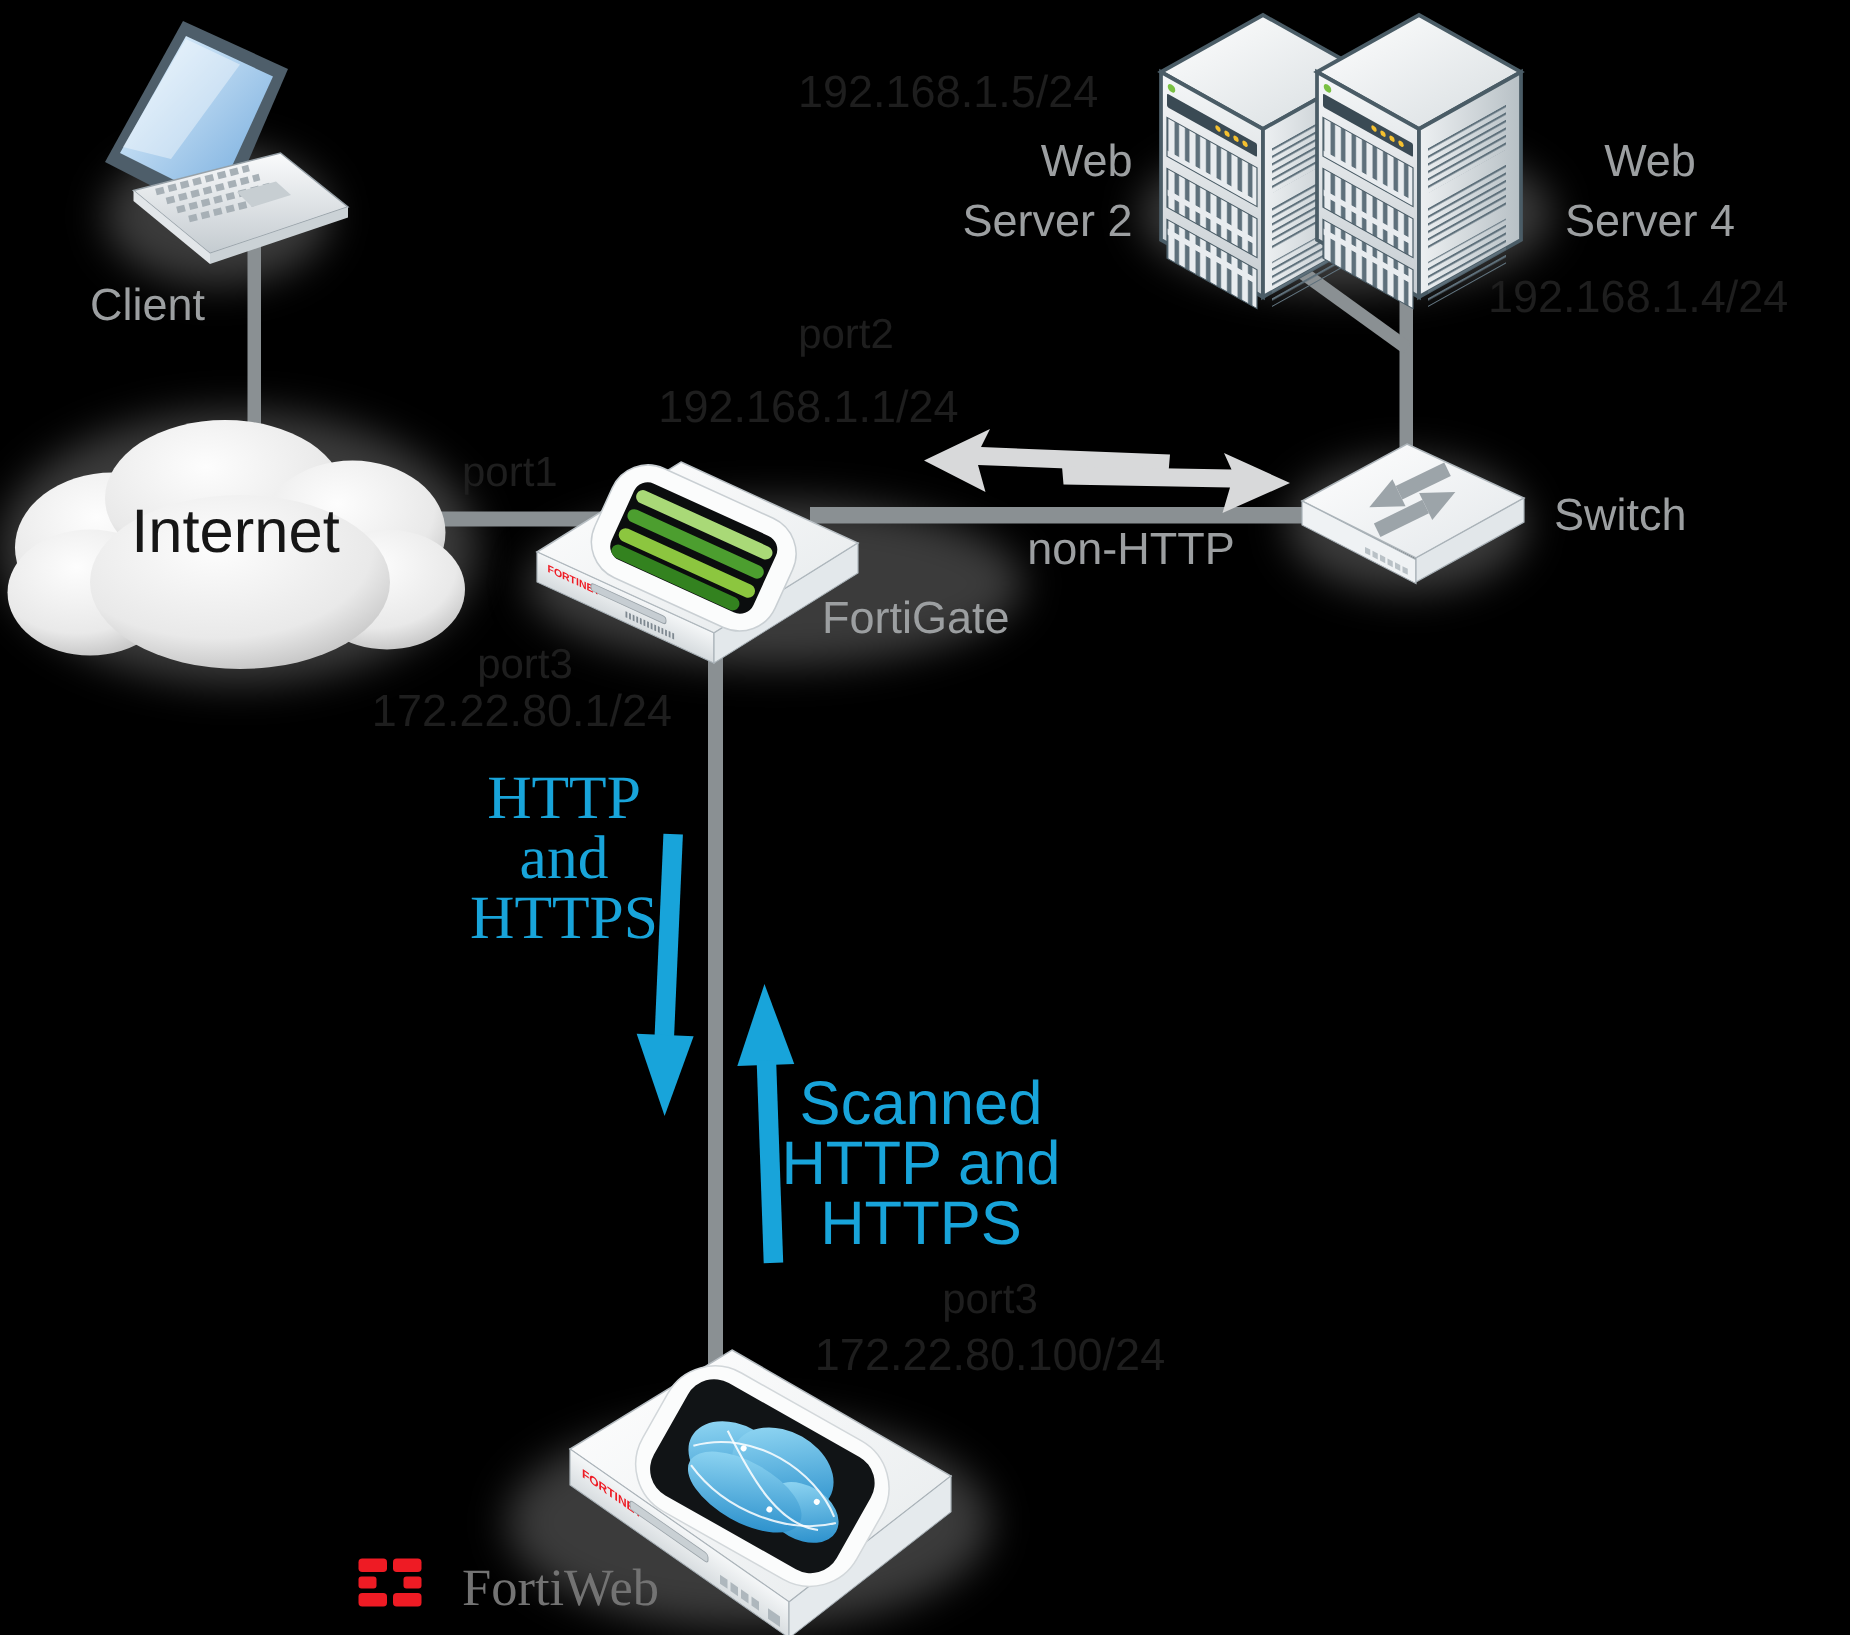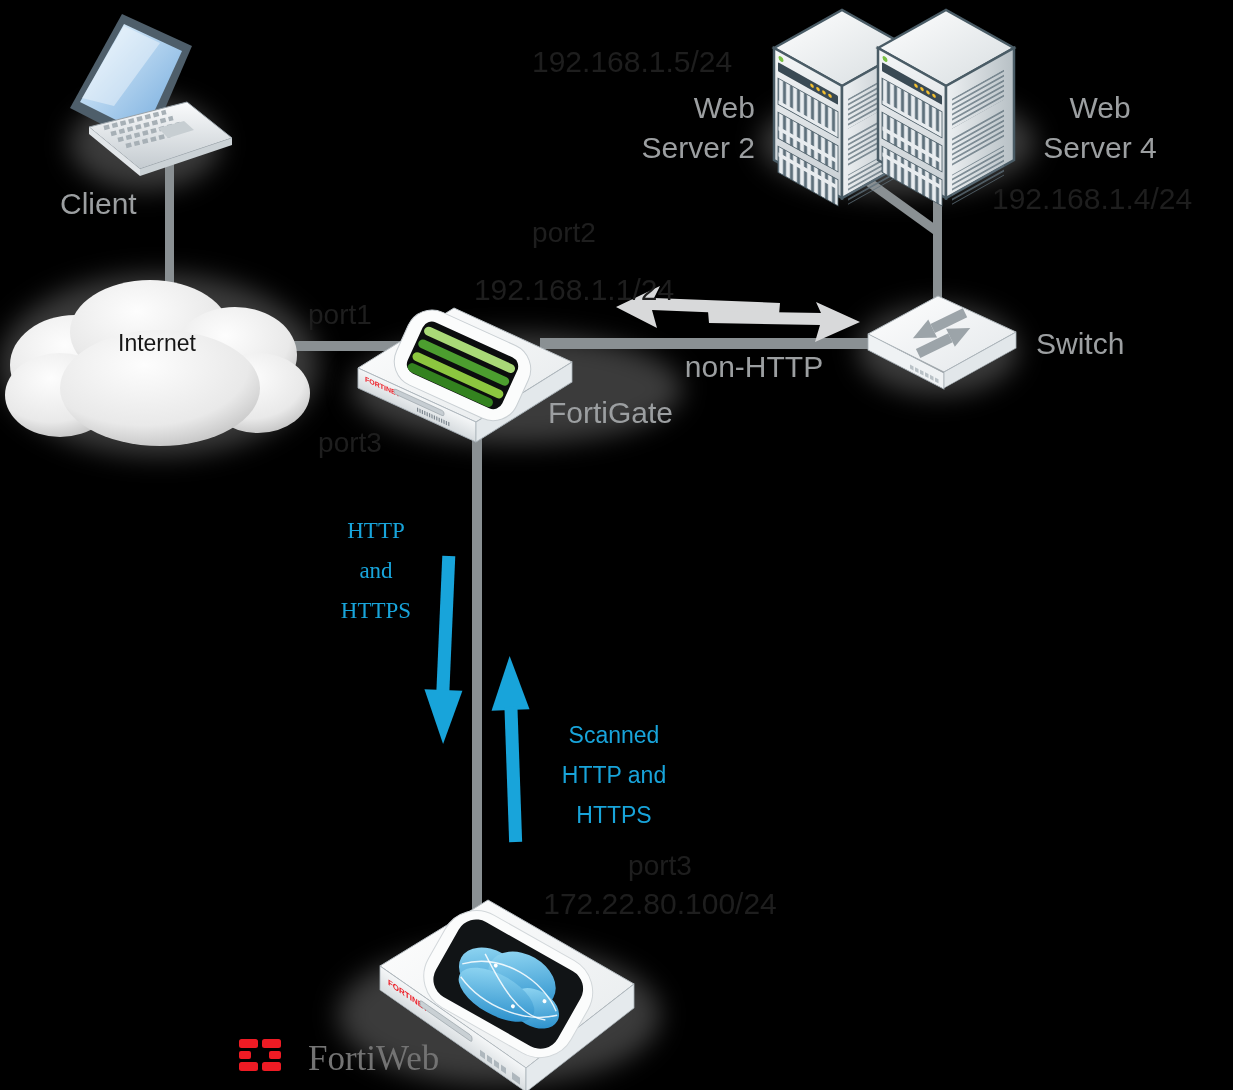--- a/index.html
+++ b/index.html
@@ -8,21 +8,21 @@
   .shadow-blob{position:absolute;border-radius:50%;background:rgba(118,118,118,.5);filter:blur(13px);}
   .link{position:absolute;background:var(--line-gray);}
   .lbl{position:absolute;white-space:nowrap;line-height:1.2;}
   .dark{color:var(--label-dark);text-align:right;}
   .gray{color:var(--label-gray);}
   .blue{color:var(--accent-blue);}
   .ctr{transform:translateX(-50%);text-align:center;}
   .rt{text-align:right;}
   .f28{font-size:28px;}
   .f30{font-size:30px;}
-  .f33{font-size:23px;}
+  .f33{font-size:41px;}
   .f35{font-size:35px;}
   .lines40 div{line-height:40px;}
   svg{position:absolute;overflow:visible;}
   #defs-holder{position:absolute;width:0;height:0;overflow:hidden;}
 </style>
 </head>
 <body>
 
 <div id="stage">
 
@@ -288,39 +288,40 @@
       <rect x="33" y="15" width="12" height="8" rx="2"></rect>
       <rect x="3" y="26" width="19" height="9" rx="2.5"></rect>
       <rect x="26" y="26" width="19" height="9" rx="2.5"></rect>
     </g>
   </svg>
 
   <div class="lbl gray f30" style="left:60px;top:186px;">Client</div>
   <div class="lbl f33 ctr" style="left:157px;top:330px;color:#161616;">Internet</div>
 
   <div class="lbl dark f28" style="left:308px;top:298px;">port1</div>
-  <div class="lbl dark f28 ctr" style="left:564px;top:216px;">port2</div>
-  <div class="lbl dark f30 ctr" style="left:574px;top:254px;margin-top:18px;">192.168.1.1/24</div>
+  <div class="lbl dark f28 ctr" style="left:564px;top:206px;">port2</div>
+  <div class="lbl dark f30 ctr" style="left:539px;top:254px;">192.168.1.1/24</div>
 
   <div class="lbl gray f30 ctr" style="left:754px;top:349px;">non-HTTP</div>
   <div class="lbl gray f30" style="left:548px;top:395px;">FortiGate</div>
   <div class="lbl gray f30" style="left:1036px;top:326px;">Switch</div>
 
   <div class="lbl dark f30" style="left:532px;top:44px;">192.168.1.5/24</div>
   <div class="lbl gray f30 rt lines40" style="left:570px;top:88px;width:185px;">
     <div>Web</div>
     <div>Server 2</div>
   </div>
   <div class="lbl gray f30 lines40" style="left:1040px;top:88px;width:120px;text-align:center;">
     <div>Web</div>
     <div>Server 4</div>
   </div>
   <div class="lbl dark f30" style="left:992px;top:181px;">192.168.1.4/24</div>
 
   <div class="lbl dark f28 ctr" style="left:350px;top:426px;">port3</div>
+  <div class="lbl dark f30 ctr" style="left:348px;top:457px;">172.22.80.1/24</div>
 
   <div class="lbl blue f33 ctr lines40" style="left:376px;top:511px;font-family:Liberation Serif, serif;">
     <div>HTTP</div>
     <div>and</div>
     <div>HTTPS</div>
   </div>
   <div class="lbl blue f33 ctr lines40" style="left:614px;top:715px;">
     <div>Scanned</div>
     <div>HTTP and</div>
     <div>HTTPS</div>

